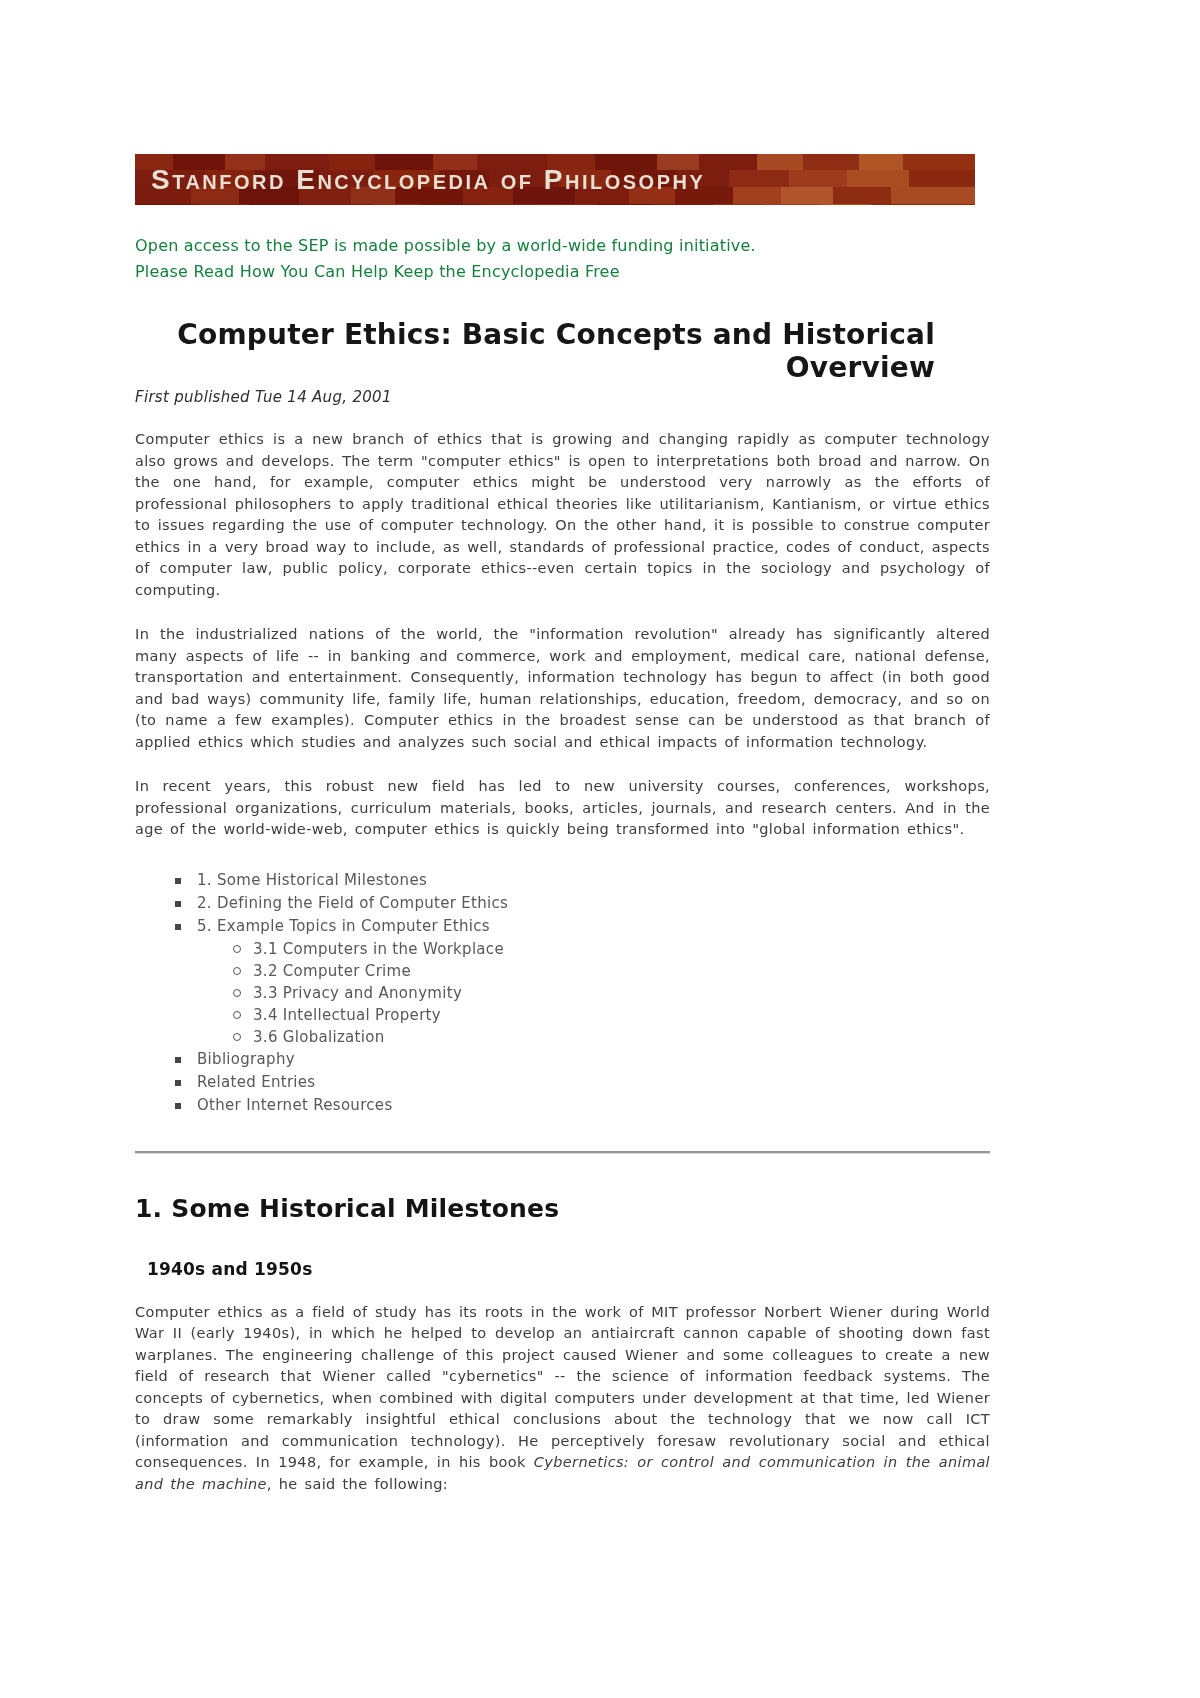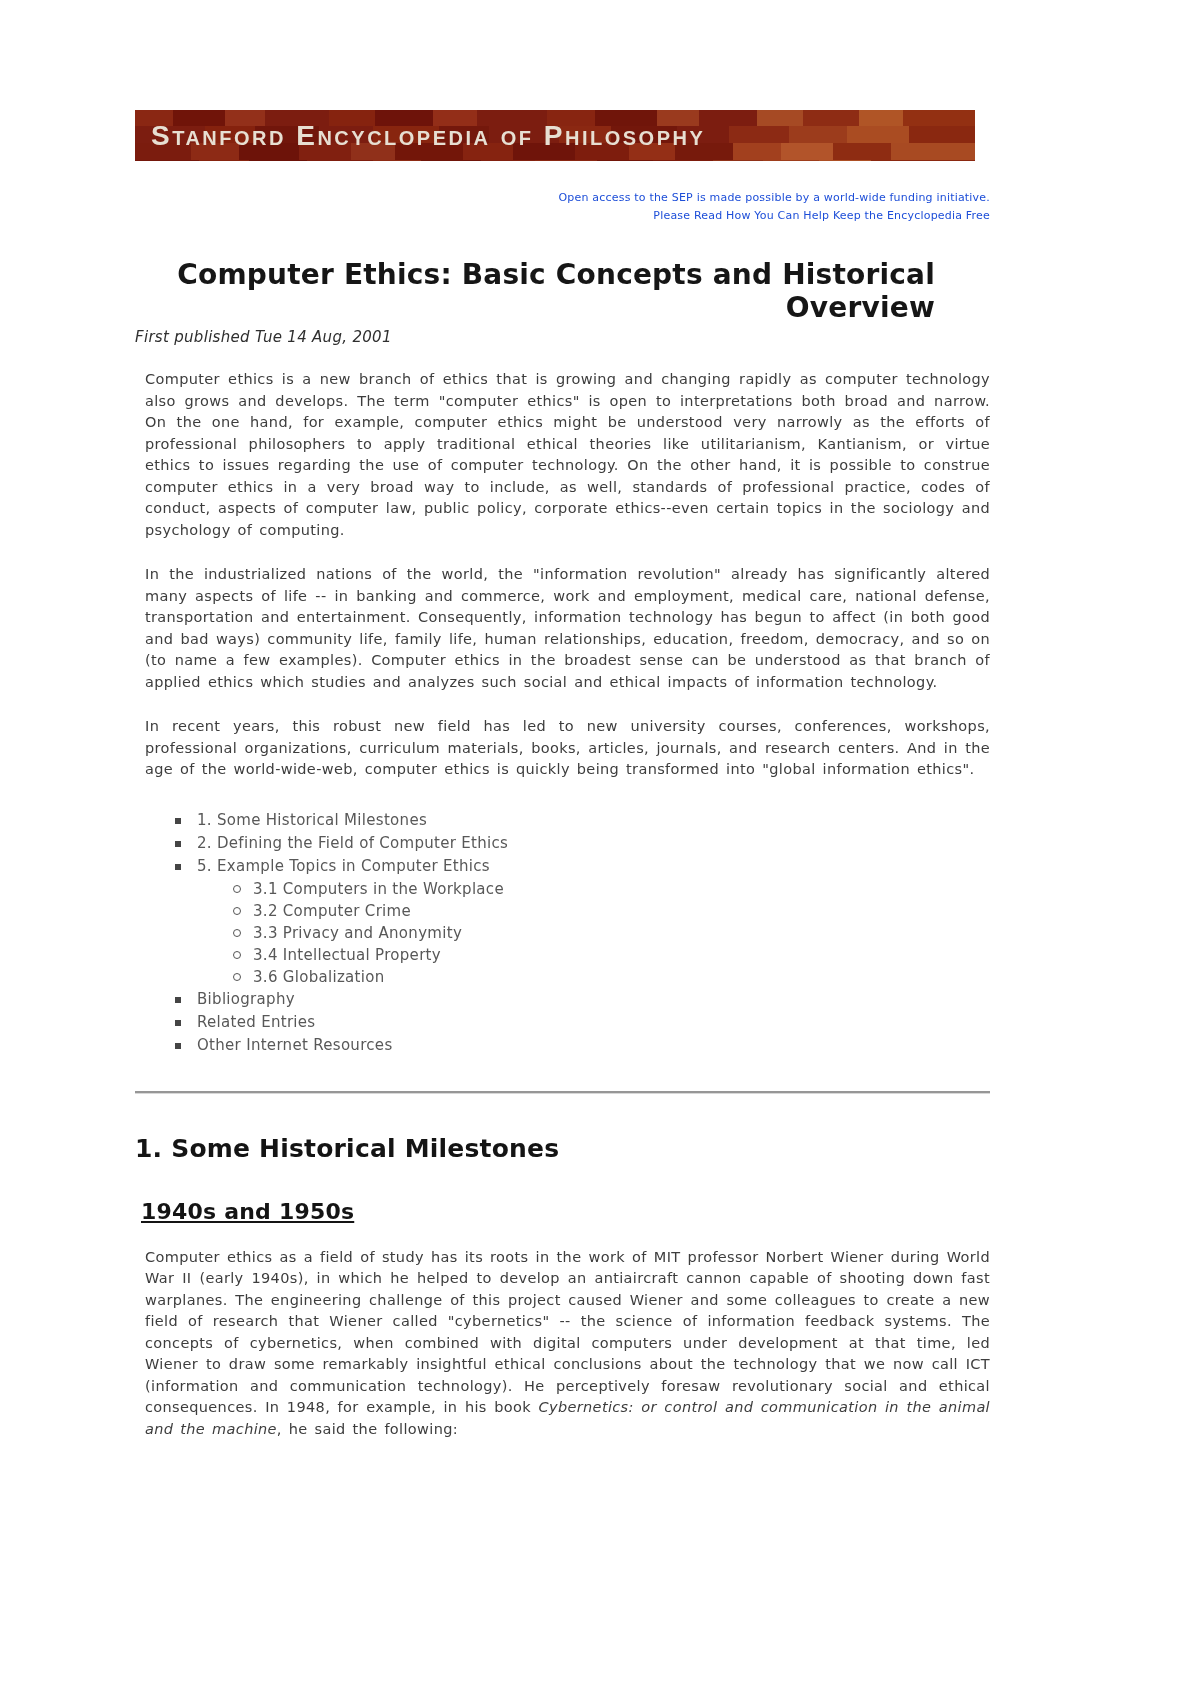--- a/index.html
+++ b/index.html
@@ -16,42 +16,43 @@
     padding-top: 110px;
   }
 
   
   .banner {
     position: relative;
     width: 840px;
     height: 51px;
     overflow: hidden;
     cursor: pointer;
+    margin-top: 44px;
   }
   .banner svg { position: absolute; left: 0; top: 0; }
   .banner-title {
     position: absolute;
     left: 16px;
     top: 50%;
     transform: translateY(-50%);
     font-family: "Liberation Sans", sans-serif;
     font-variant: small-caps;
     font-weight: bold;
     font-size: 28px;
     letter-spacing: 2.5px;
     color: #e7dfd2;
     white-space: nowrap;
   }
 
   
   .funding {
     margin-top: 28px;
-    text-align: right;
-    color: #1d4ed8;
-    font-size: 11px;
+    text-align: left;
+    color: #15803d;
+    font-size: 16px;
     line-height: 1.6;
     letter-spacing: 0.2px;
   }
   .funding .link-line { cursor: pointer; }
 
   
   h1.article-title {
     margin: 34px 0 4px 0;
     max-width: 800px;
     font-size: 28px;
@@ -64,21 +65,21 @@
   .pub-date {
     margin: 2px 0 0 0;
     font-style: italic;
     font-size: 15px;
     color: #2f2f2f;
     letter-spacing: 0.3px;
   }
 
   
   p.body {
-    margin: 23px 0 0 10px;
+    margin: 23px 0 0 0;
     font-size: 14.5px;
     line-height: 21.5px;
     text-align: justify;
     letter-spacing: 0.35px;
     word-spacing: 2px;
     color: #3d3d3d;
   }
   p.body .italic { font-style: italic; }
 
   
@@ -137,26 +138,25 @@
   }
 
   h2.section-heading {
     margin: 40px 0 0 0;
     font-size: 25px;
     color: #141414;
     letter-spacing: 0.2px;
     font-weight: bold;
   }
   h3.subsection-heading {
-    margin: 36px 0 0 6px;
-    font-size: 22px;
+    margin: 36px 0 0 12px;
+    font-size: 17px;
     color: #141414;
     letter-spacing: 0.2px;
     font-weight: bold;
-    text-decoration: underline;
   }
 </style>
 </head>
 <body>
 
 <div class="page">
 
   <div class="banner">
     <svg width="840" height="67" viewBox="0 0 840 67" preserveAspectRatio="none">
       <rect x="0" y="0" width="840" height="67" fill="#7c1d10"></rect>

